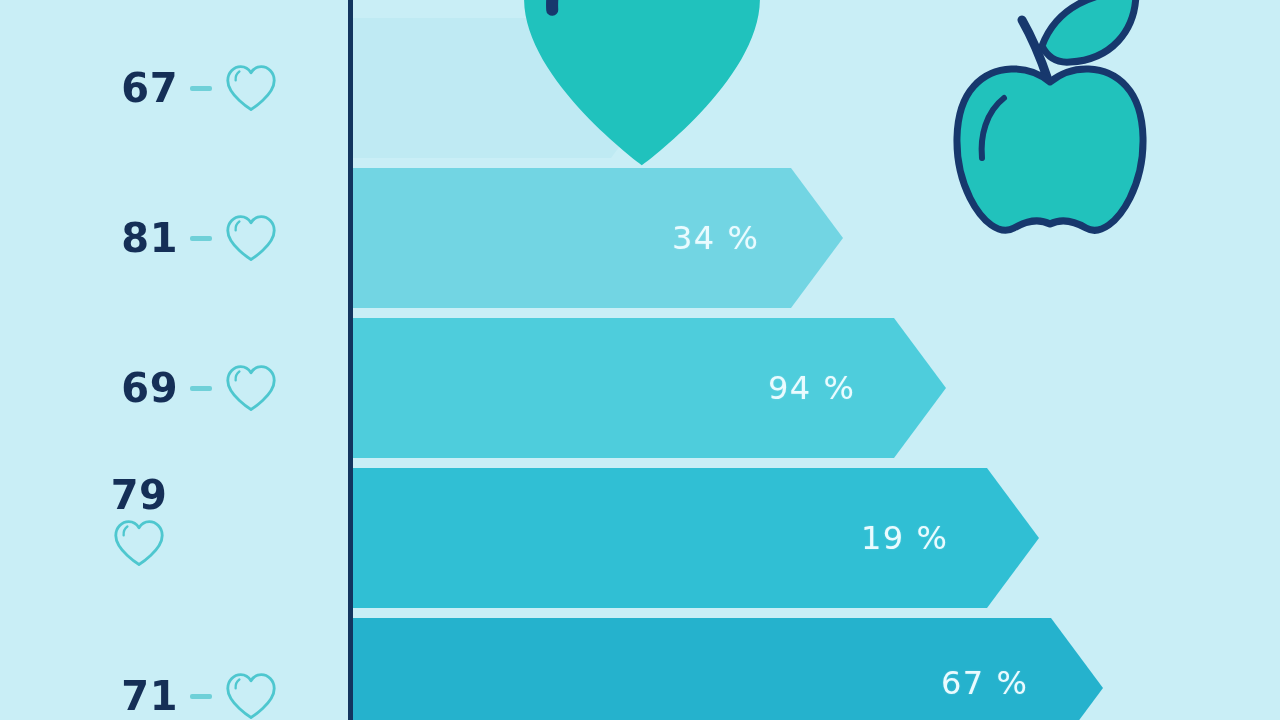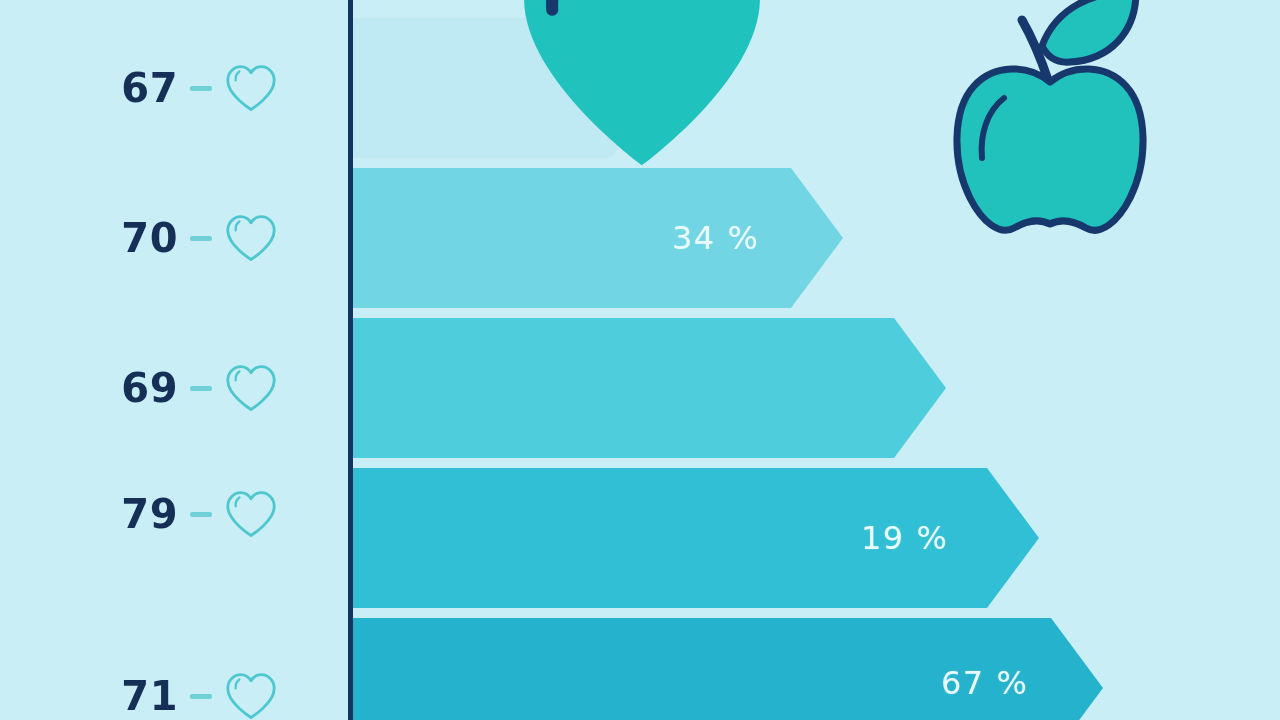--- a/index.html
+++ b/index.html
@@ -115,20 +115,21 @@
       <path d="M0,0 L438,0 L490,70 L438,140 L0,140 Z" fill="#72d5e3"></path>
     </svg>
   </div>
   <div class="bar-pct" style="left:672px; top:219px;">34 %</div>
 
   <div class="bar" style="top:318px; width:593px; height:140px;">
     <svg class="bar-shape" viewBox="0 0 593 140" preserveAspectRatio="none">
       <path d="M0,0 L541,0 L593,70 L541,140 L0,140 Z" fill="#4ecddc"></path>
     </svg>
   </div>
+  <div class="bar-pct" style="left:768px; top:369px;">94 %</div>
 
   <div class="bar" style="top:468px; width:686px; height:140px;">
     <svg class="bar-shape" viewBox="0 0 686 140" preserveAspectRatio="none">
       <path d="M0,0 L634,0 L686,70 L634,140 L0,140 Z" fill="#30bfd4"></path>
     </svg>
   </div>
   <div class="bar-pct" style="left:861px; top:519px;">19 %</div>
 
   <div class="bar" style="top:618px; width:750px; height:140px;">
     <svg class="bar-shape" viewBox="0 0 750 140" preserveAspectRatio="none">
@@ -140,38 +141,38 @@
   <div class="axis-label-row" style="top:58px;">
     <span class="axis-value">67</span>
     <span class="axis-dash"></span>
     <svg class="heart-outline" viewBox="0 0 60 56">
       <path d="M30,52 C30,52 4,36 4,19.5 C4,10.5 11,4 18.5,4 C24,4 28,7.5 30,11 C32,7.5 36,4 41.5,4 C49,4 56,10.5 56,19.5 C56,36 30,52 30,52 Z" fill="none" stroke="#4ec7cf" stroke-width="3.2" stroke-linejoin="round"></path>
       <path d="M17,9.5 C13.5,12 12.5,16 12.8,19.5" fill="none" stroke="#4ec7cf" stroke-width="2.6" stroke-linecap="round"></path>
     </svg>
   </div>
 
   <div class="axis-label-row" style="top:208px;">
-    <span class="axis-value">70</span>
+    <span class="axis-value">81</span>
     <span class="axis-dash"></span>
     <svg class="heart-outline" viewBox="0 0 60 56">
       <path d="M30,52 C30,52 4,36 4,19.5 C4,10.5 11,4 18.5,4 C24,4 28,7.5 30,11 C32,7.5 36,4 41.5,4 C49,4 56,10.5 56,19.5 C56,36 30,52 30,52 Z" fill="none" stroke="#4ec7cf" stroke-width="3.2" stroke-linejoin="round"></path>
       <path d="M17,9.5 C13.5,12 12.5,16 12.8,19.5" fill="none" stroke="#4ec7cf" stroke-width="2.6" stroke-linecap="round"></path>
     </svg>
   </div>
 
   <div class="axis-label-row" style="top:358px;text-align:center;">
     <span class="axis-value">69</span>
     <span class="axis-dash"></span>
     <svg class="heart-outline" viewBox="0 0 60 56">
       <path d="M30,52 C30,52 4,36 4,19.5 C4,10.5 11,4 18.5,4 C24,4 28,7.5 30,11 C32,7.5 36,4 41.5,4 C49,4 56,10.5 56,19.5 C56,36 30,52 30,52 Z" fill="none" stroke="#4ec7cf" stroke-width="3.2" stroke-linejoin="round"></path>
       <path d="M17,9.5 C13.5,12 12.5,16 12.8,19.5" fill="none" stroke="#4ec7cf" stroke-width="2.6" stroke-linecap="round"></path>
     </svg>
   </div>
 
-  <div class="axis-label-row" style="top:484px;">
+  <div class="axis-label-row" style="top:508px;flex-direction:column;">
     <span class="axis-value">79</span>
     <span class="axis-dash"></span>
     <svg class="heart-outline" viewBox="0 0 60 56">
       <path d="M30,52 C30,52 4,36 4,19.5 C4,10.5 11,4 18.5,4 C24,4 28,7.5 30,11 C32,7.5 36,4 41.5,4 C49,4 56,10.5 56,19.5 C56,36 30,52 30,52 Z" fill="none" stroke="#4ec7cf" stroke-width="3.2" stroke-linejoin="round"></path>
       <path d="M17,9.5 C13.5,12 12.5,16 12.8,19.5" fill="none" stroke="#4ec7cf" stroke-width="2.6" stroke-linecap="round"></path>
     </svg>
   </div>
 
   <div class="axis-label-row" style="top:658px;margin-top:8px;">
     <span class="axis-value">71</span>

